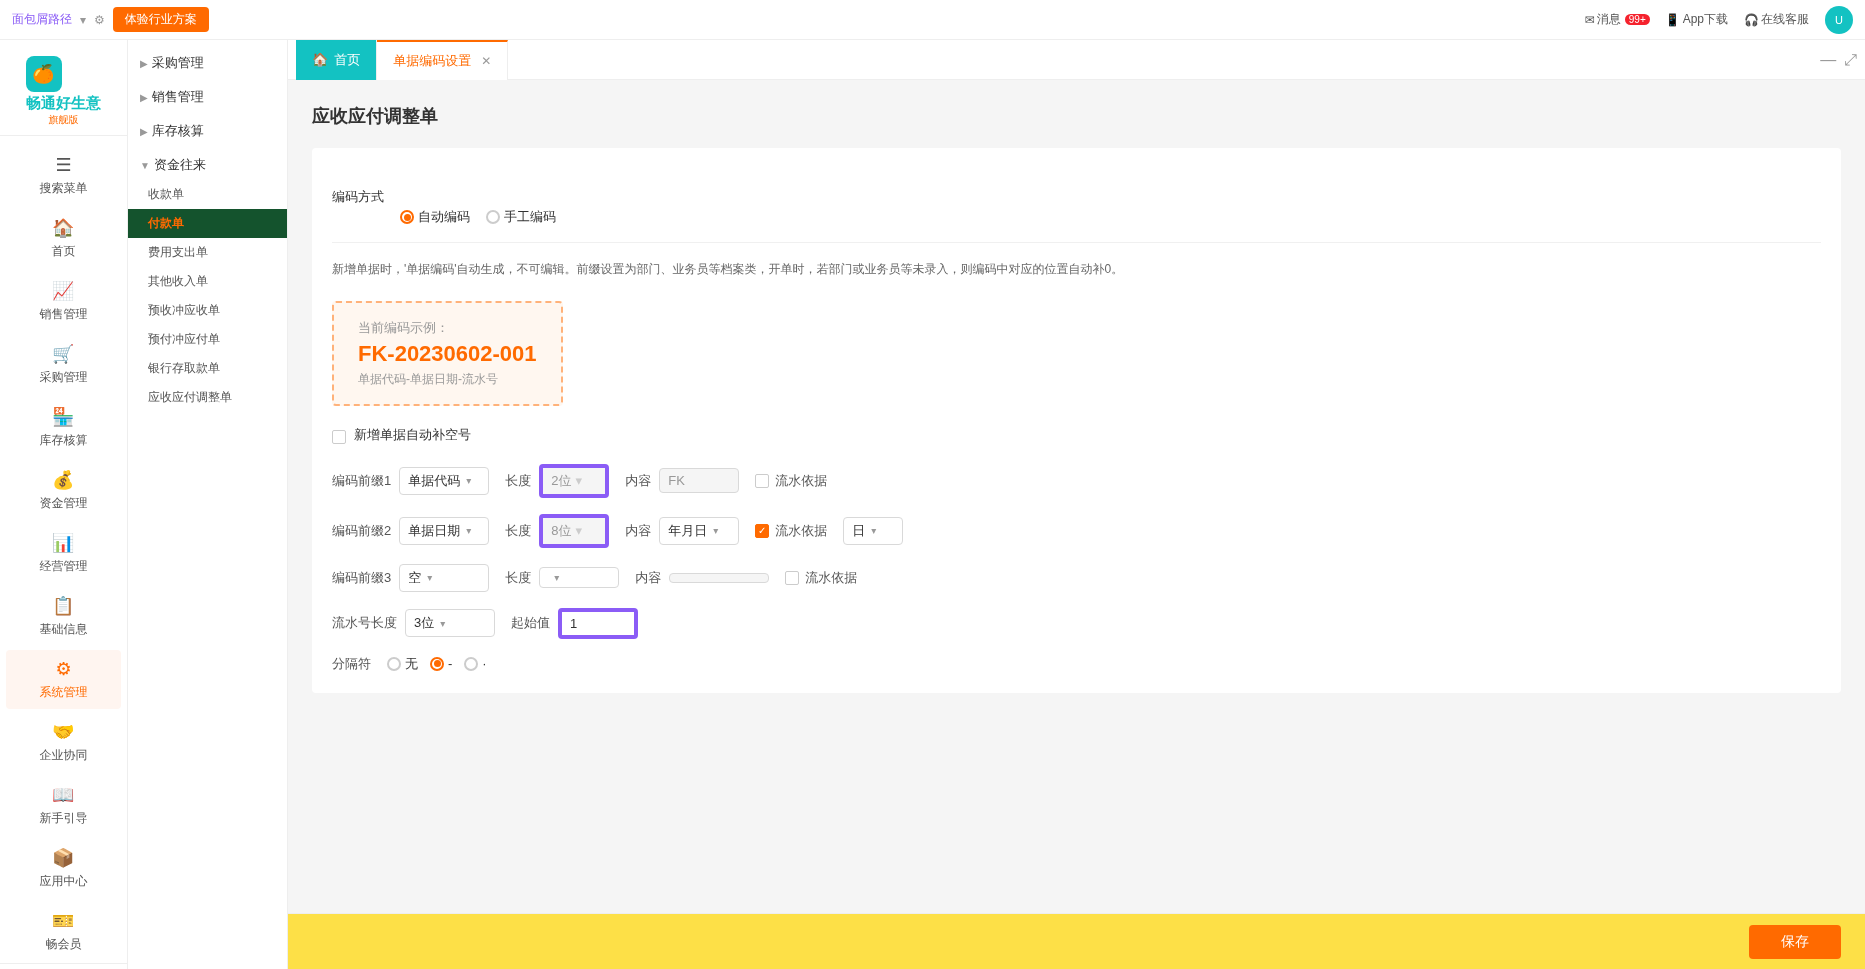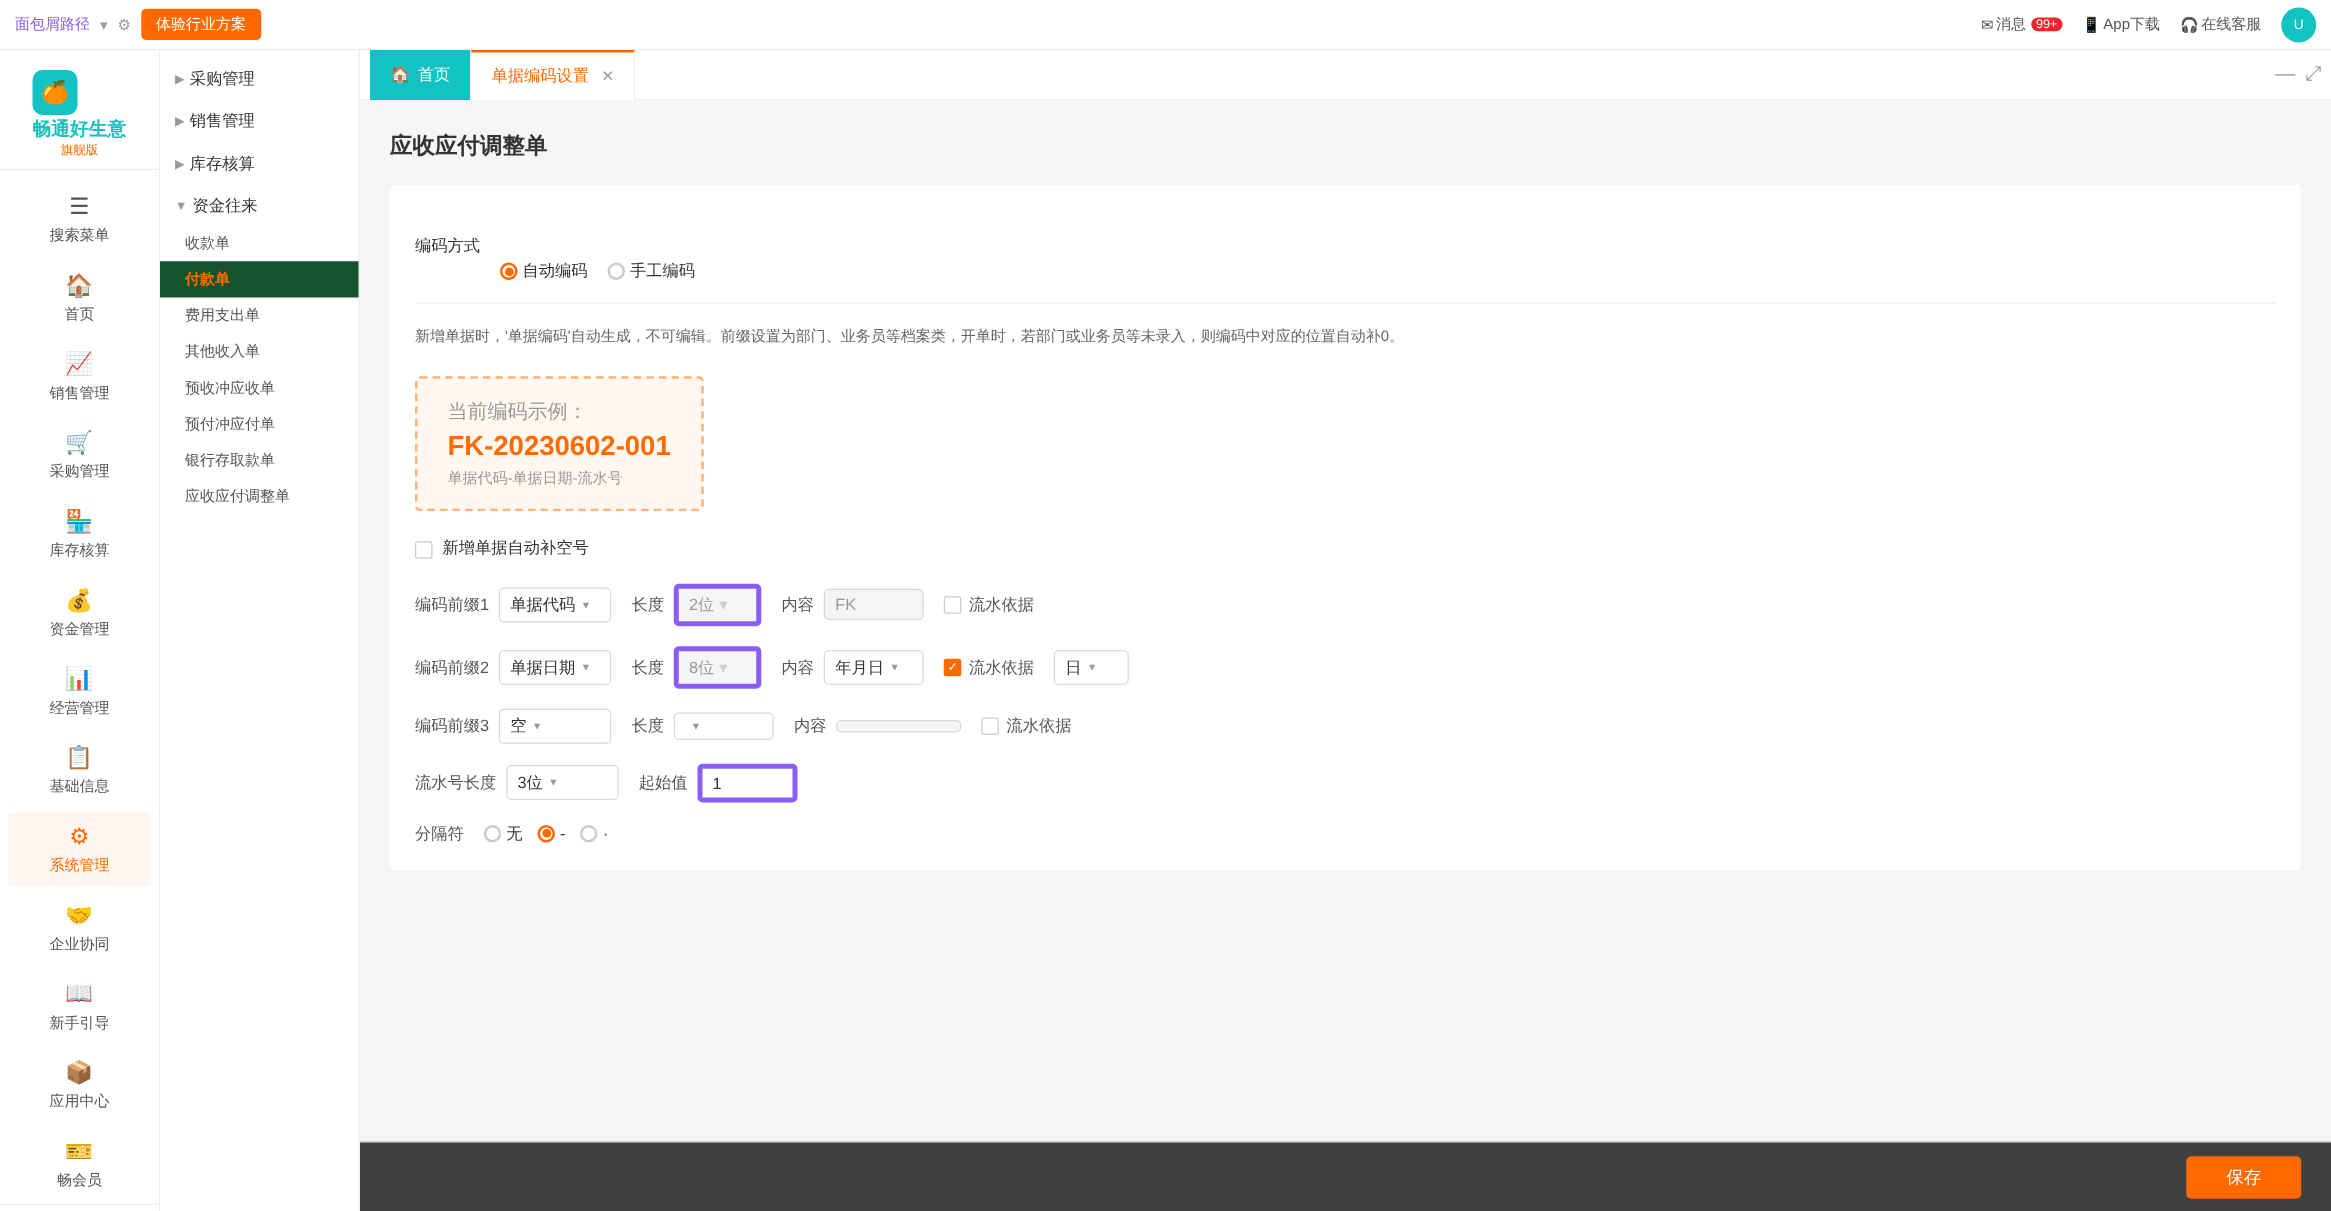--- a/index.html
+++ b/index.html
@@ -58,21 +58,21 @@
     .radio-item { display: flex; align-items: center; gap: 4px; cursor: pointer; font-size: 13px; }
     .radio-circle { width: 14px; height: 14px; border-radius: 50%; border: 2px solid #ccc; display: flex; align-items: center; justify-content: center; }
     .radio-circle.checked { border-color: #ff6a00; }
     .radio-circle.checked::after { content: ''; width: 7px; height: 7px; border-radius: 50%; background: #ff6a00; }
 
     
     .info-text { font-size: 12px; color: #666; margin-bottom: 20px; line-height: 1.8; }
 
     
     .preview-box { background: #fff7f0; border: 2px dashed #ffb27a; border-radius: 4px; padding: 16px 24px; display: inline-block; margin-bottom: 20px; }
-    .preview-label { font-size: 16px; color: #999; margin-bottom: 4px; }
+    .preview-label { font-size: 13px; color: #999; margin-bottom: 4px; }
     .preview-code { font-size: 22px; font-weight: bold; color: #ff6a00; }
     .preview-desc { font-size: 12px; color: #999; margin-top: 4px; }
 
     
     .checkbox-row { display: flex; align-items: flex-end; gap: 8px; margin-bottom: 20px; }
     .checkbox-box { width: 14px; height: 14px; border: 1px solid #ccc; border-radius: 2px; cursor: pointer; }
 
     
     .config-row { display: flex; align-items: center; gap: 16px; margin-bottom: 16px; flex-wrap: wrap; }
     .config-field { display: flex; align-items: center; gap: 8px; }
@@ -91,21 +91,21 @@
     
     .day-select { display: flex; align-items: center; gap: 4px; }
 
     
     .separator-row { display: flex; align-items: center; gap: 16px; margin-top: 8px; }
     .sep-label { font-size: 13px; color: #555; }
     .sep-options { display: flex; align-items: center; gap: 12px; }
     .sep-radio { display: flex; align-items: center; gap: 4px; cursor: pointer; font-size: 13px; }
 
     
-    .footer-bar { height: 56px; background: #404040; border-top: 1px solid #eee; display: flex; align-items: center; justify-content: flex-end; padding: 0 24px; }
+    .footer-bar { height: 56px; background: #fde047; border-top: 1px solid #eee; display: flex; align-items: center; justify-content: flex-end; padding: 0 24px; }
     .save-btn { background: #ff6a00; color: #fff; border: none; border-radius: 4px; padding: 8px 32px; font-size: 14px; cursor: pointer; }
 
     
     .logo-text { font-size: 15px; color: #13c2c2; font-weight: bold; text-align: center; }
     .logo-sub { font-size: 10px; color: #ff6a00; }
   </style>
 </head>
 <body>
 
 <div class="topbar">

